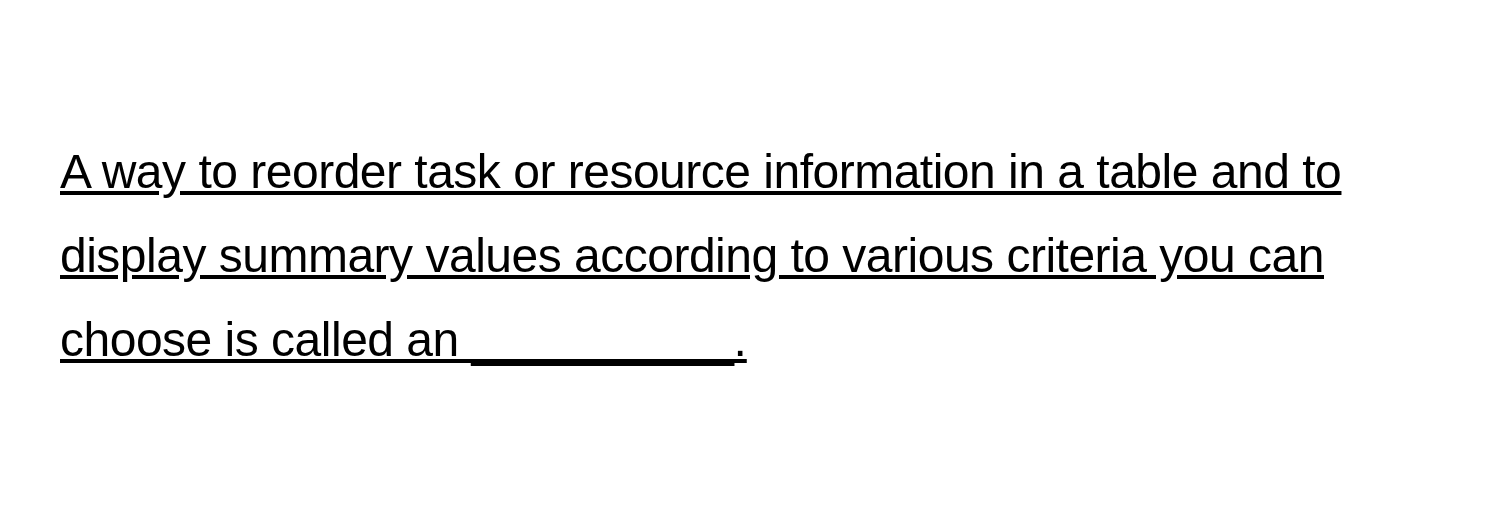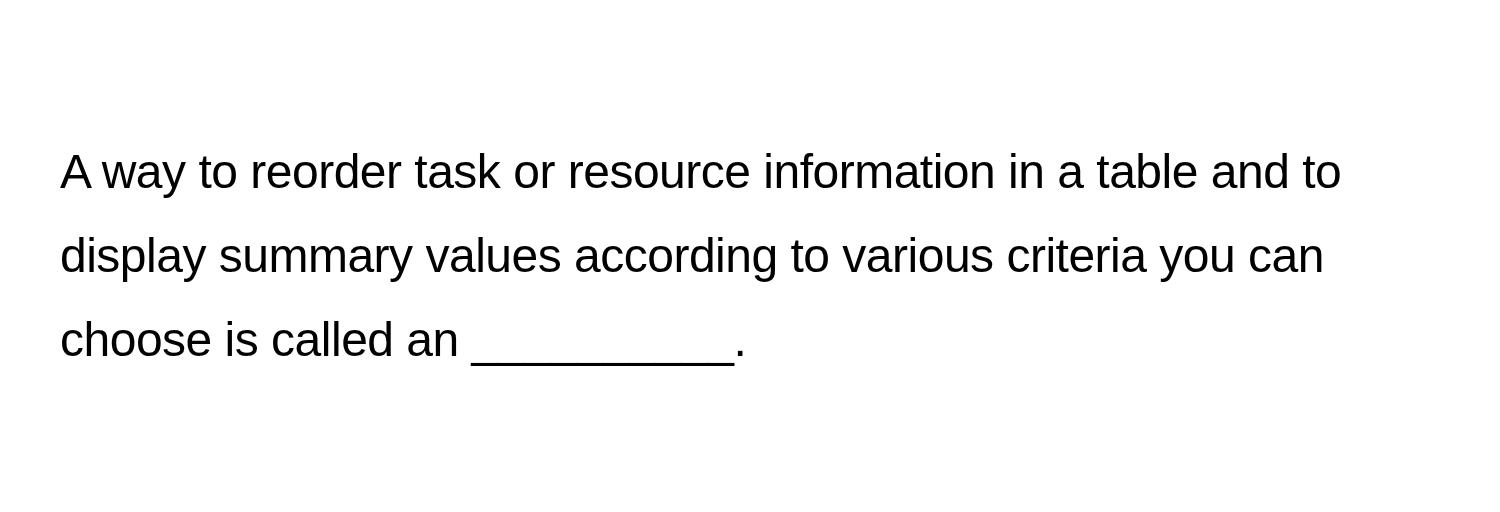--- a/index.html
+++ b/index.html
@@ -1,18 +1,19 @@
 <!DOCTYPE html>
 <html><head>
   <meta charset="utf-8">
   <style>
     * {
       margin: 0;
       padding: 0;
       box-sizing: border-box;
+      text-decoration: underline;
     }
     body {
       width: 1500px;
       height: 512px;
       background: #ffffff;
       font-family: -apple-system, BlinkMacSystemFont, "Segoe UI", Helvetica, Arial, sans-serif;
       display: flex;
       align-items: center;
       padding: 0 60px;
     }

